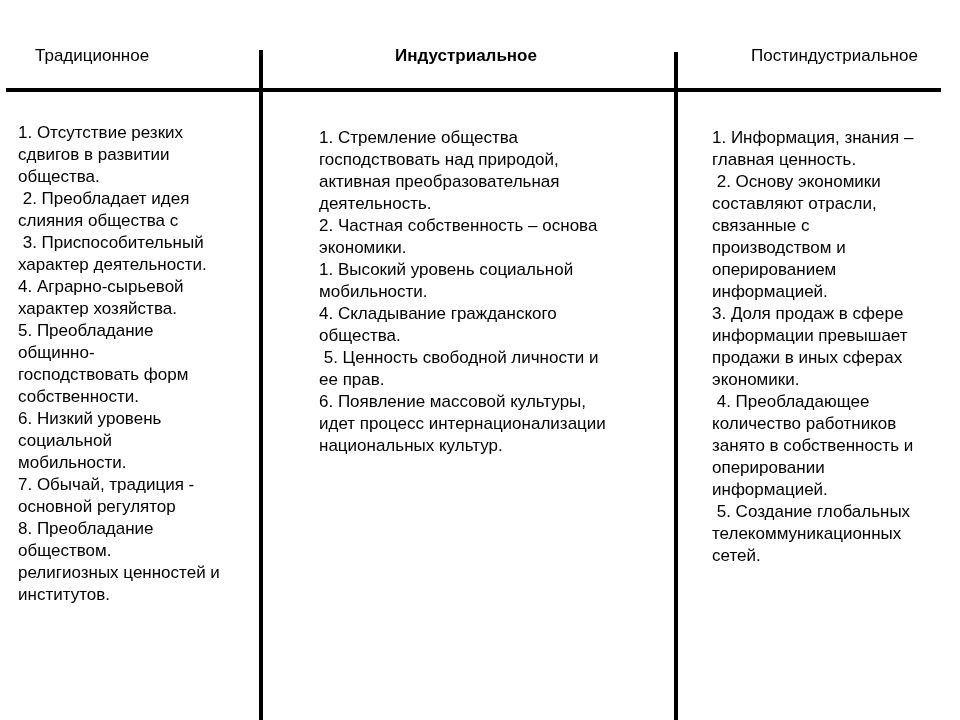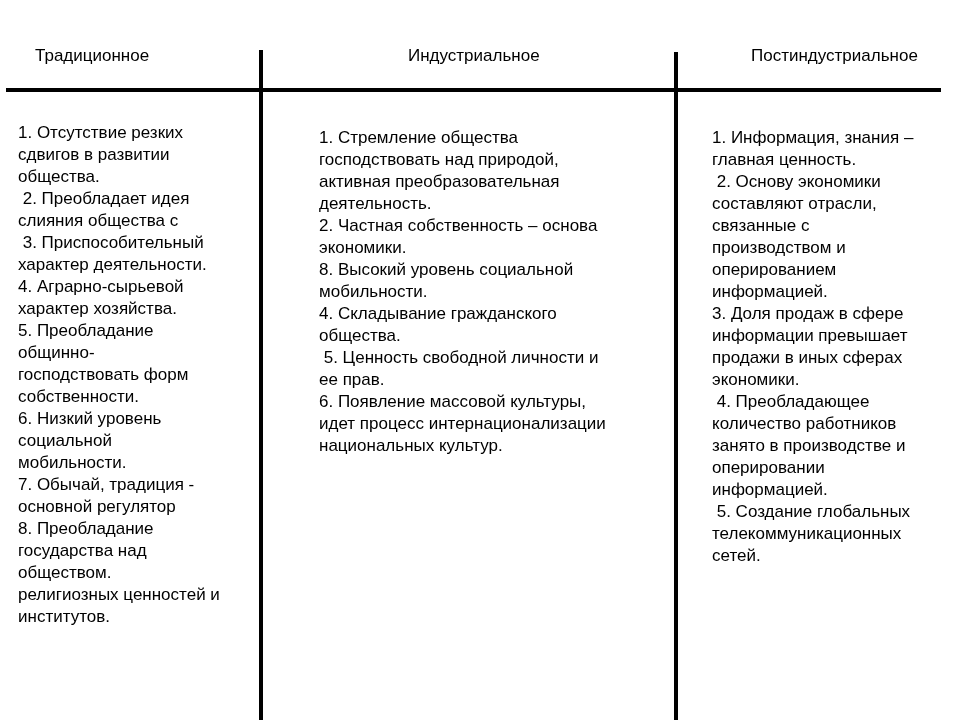--- a/index.html
+++ b/index.html
@@ -16,21 +16,21 @@
       color: #000000;
     }
     .header {
       position: absolute;
       top: 45px;
       font-size: 17px;
       line-height: 22px;
       white-space: nowrap;
     }
     #h-trad { left: 35px; }
-    #h-ind  { left: 408px; }
+    #h-ind  { left: 395px; font-weight: bold; }
     #h-post { left: 751px; }
 
     .hline {
       position: absolute;
       left: 6px;
       top: 88px;
       width: 935px;
       height: 4px;
       background: #000;
     }
@@ -80,33 +80,32 @@
     <div class="item">5. Преобладание</div>
     <div class="item">общинно-</div>
     <div class="item">господствовать форм</div>
     <div class="item">собственности.</div>
     <div class="item">6. Низкий уровень</div>
     <div class="item">социальной</div>
     <div class="item">мобильности.</div>
     <div class="item">7. Обычай, традиция -</div>
     <div class="item">основной регулятор</div>
     <div class="item">8. Преобладание</div>
-    <div class="item">государства над</div>
     <div class="item">обществом.</div>
     <div class="item">религиозных ценностей и</div>
     <div class="item">институтов.</div>
   </div>
 <div class="col" id="col-ind">
     <div class="item">1. Стремление общества</div>
     <div class="item">господствовать над природой,</div>
     <div class="item">активная преобразовательная</div>
     <div class="item">деятельность.</div>
     <div class="item">2. Частная собственность – основа</div>
     <div class="item">экономики.</div>
-    <div class="item">8. Высокий уровень социальной</div>
+    <div class="item">1. Высокий уровень социальной</div>
     <div class="item">мобильности.</div>
     <div class="item">4. Складывание гражданского</div>
     <div class="item">общества.</div>
     <div class="item">&nbsp;5. Ценность свободной личности и</div>
     <div class="item">ее прав.</div>
     <div class="item">6. Появление массовой культуры,</div>
     <div class="item">идет процесс интернационализации</div>
     <div class="item">национальных культур.</div>
   </div>
 <div class="col" id="col-post">
@@ -117,19 +116,19 @@
     <div class="item">связанные с</div>
     <div class="item">производством и</div>
     <div class="item">оперированием</div>
     <div class="item">информацией.</div>
     <div class="item">3. Доля продаж в сфере</div>
     <div class="item">информации превышает</div>
     <div class="item">продажи в иных сферах</div>
     <div class="item">экономики.</div>
     <div class="item">&nbsp;4. Преобладающее</div>
     <div class="item">количество работников</div>
-    <div class="item">занято в производстве и</div>
+    <div class="item">занято в собственность и</div>
     <div class="item">оперировании</div>
     <div class="item">информацией.</div>
     <div class="item">&nbsp;5. Создание глобальных</div>
     <div class="item">телекоммуникационных</div>
     <div class="item">сетей.</div>
   </div>
 
 </body></html>

